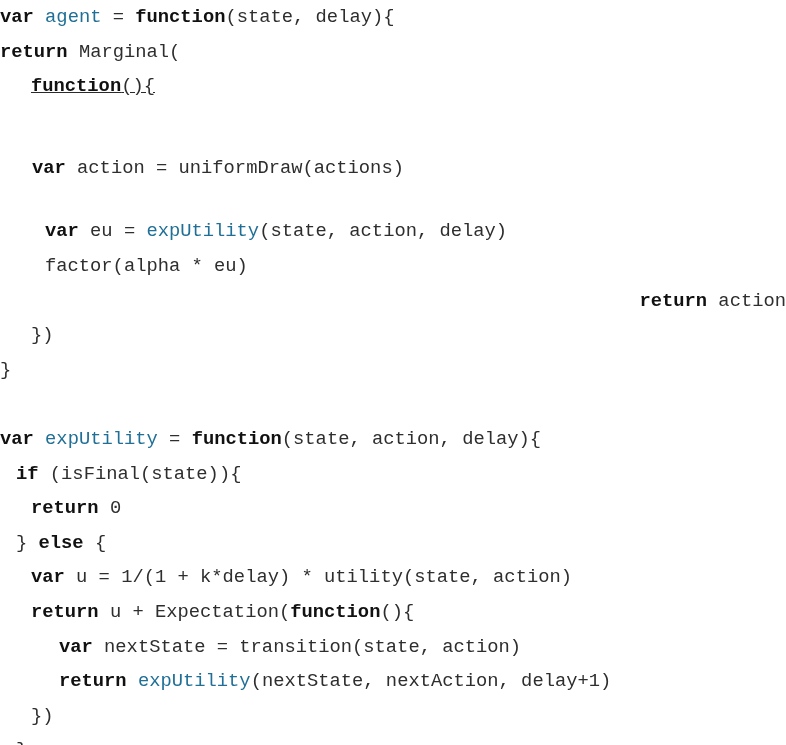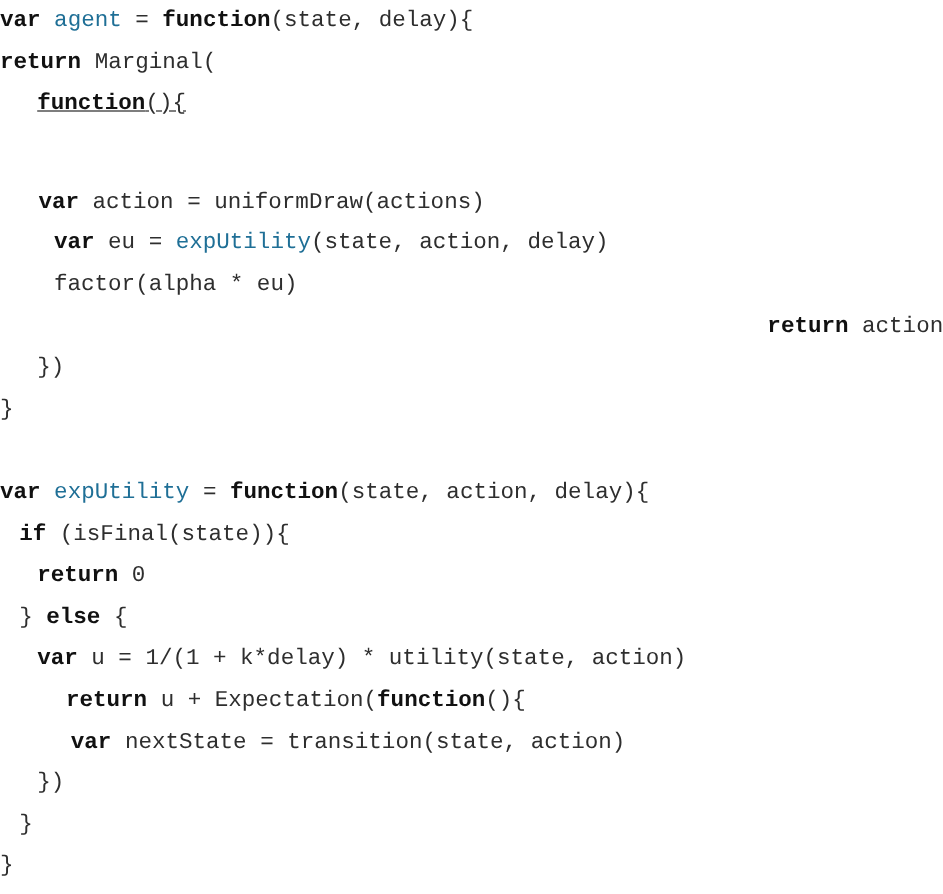--- a/index.html
+++ b/index.html
@@ -21,29 +21,30 @@
     .tx { color: #2e2e2e; }
   </style>
 </head>
 <body>
 
 <div class="code" id="code">
     <div class="line" style="padding-left: 0px;"><span class="kw">var</span><span class="tx"> </span><span class="fn">agent</span><span class="tx"> = </span><span class="kw">function</span><span class="tx">(state, delay){</span></div>
     <div class="line" style="padding-left: 0;"><span class="kw">return</span><span class="tx"> Marginal(</span></div>
     <div class="line" style="padding-left: 31px; text-decoration: underline;"><span class="kw">function</span><span class="tx">(){</span></div>
     <div class="line" style="padding-left: 32px; margin-top: 47px;"><span class="kw">var</span><span class="tx"> action = uniformDraw(actions)</span></div>
-    <div class="line" style="padding-left: 45px;"><span class="kw">var</span><span class="tx"> eu = </span><span class="fn">expUtility</span><span class="tx">(state, action, delay)</span></div>
+    <div class="line" style="padding-left: 45px; margin-top: 29px;"><span class="kw">var</span><span class="tx"> eu = </span><span class="fn">expUtility</span><span class="tx">(state, action, delay)</span></div>
     <div class="line" style="padding-left: 45px;"><span class="tx">factor(alpha * eu)</span></div>
     <div class="line" style="padding-left: 26px; text-align: right;"><span class="kw">return</span><span class="tx"> action</span></div>
     <div class="line" style="padding-left: 31px;"><span class="tx">})</span></div>
     <div class="line" style="padding-left: 0px;"><span class="tx">}</span></div>
     <div class="line" style="padding-left: 0px;"></div>
     <div class="line" style="padding-left: 0px;"><span class="kw">var</span><span class="tx"> </span><span class="fn">expUtility</span><span class="tx"> = </span><span class="kw">function</span><span class="tx">(state, action, delay){</span></div>
     <div class="line" style="padding-left: 16px;"><span class="kw">if</span><span class="tx"> (isFinal(state)){</span></div>
     <div class="line" style="padding-left: 31px;"><span class="kw">return</span><span class="tx"> 0</span></div>
     <div class="line" style="padding-left: 16px;"><span class="tx">} </span><span class="kw">else</span><span class="tx"> {</span></div>
     <div class="line" style="padding-left: 31px;"><span class="kw">var</span><span class="tx"> u = 1/(1 + k*delay) * utility(state, action)</span></div>
-    <div class="line" style="padding-left: 31px; margin-left: 24px;"><span class="kw">return</span><span class="tx"> u + Expectation(</span><span class="kw">function</span><span class="tx">(){</span></div>
+    <div class="line" style="padding-left: 31px;"><span class="kw">return</span><span class="tx"> u + Expectation(</span><span class="kw">function</span><span class="tx">(){</span></div>
     <div class="line" style="padding-left: 59px;"><span class="kw">var</span><span class="tx"> nextState = transition(state, action)</span></div>
+    <div class="line" style="padding-left: 59px;"><span class="kw">return</span><span class="tx"> </span><span class="fn">expUtility</span><span class="tx">(nextState, nextAction, delay+1)</span></div>
     <div class="line" style="padding-left: 31px;"><span class="tx">})</span></div>
     <div class="line" style="padding-left: 16px;"><span class="tx">}</span></div>
     <div class="line" style="padding-left: 0px;"><span class="tx">}</span></div>
   </div>
 
 </body></html>

